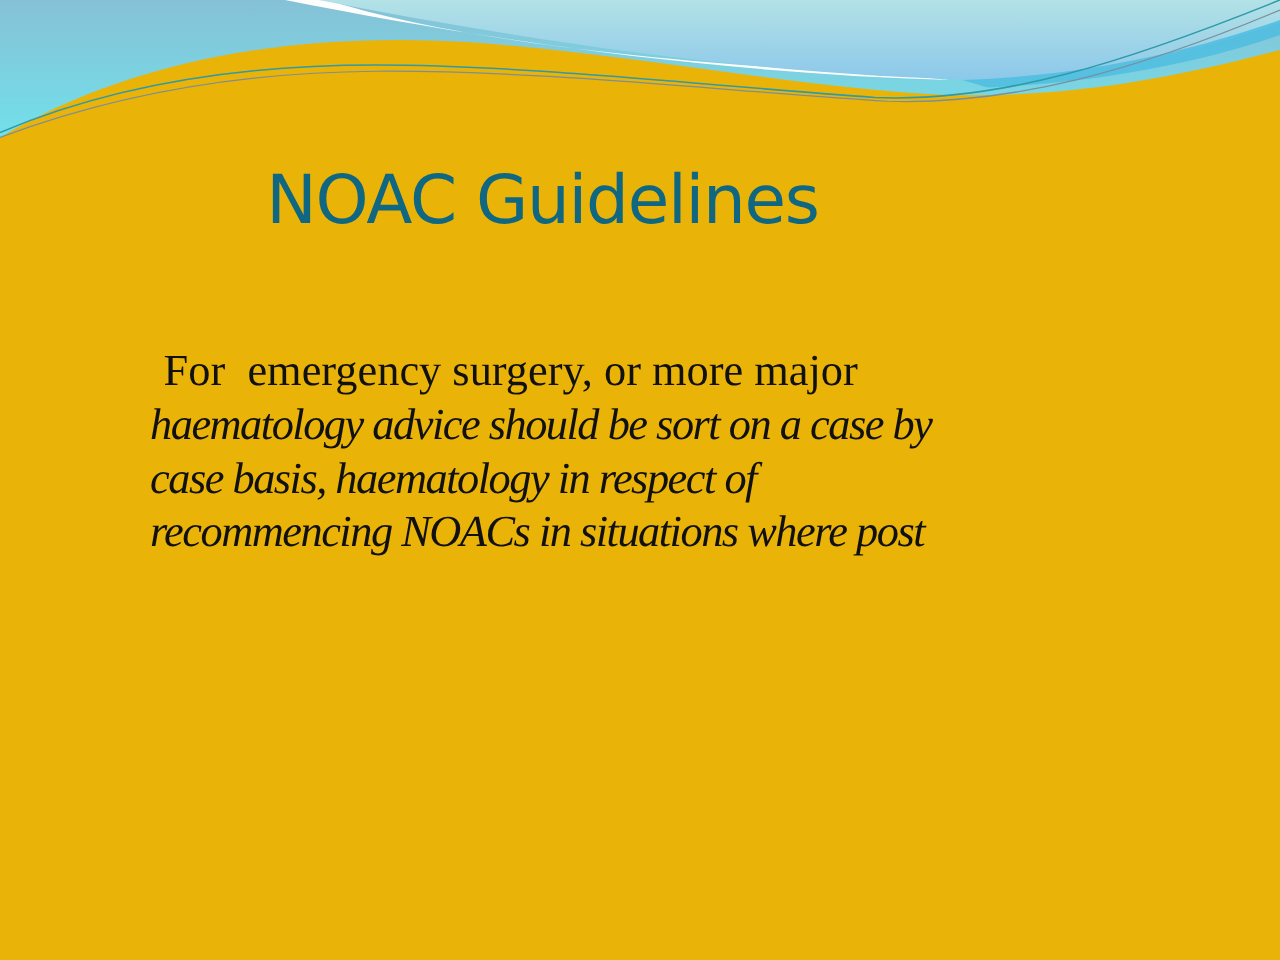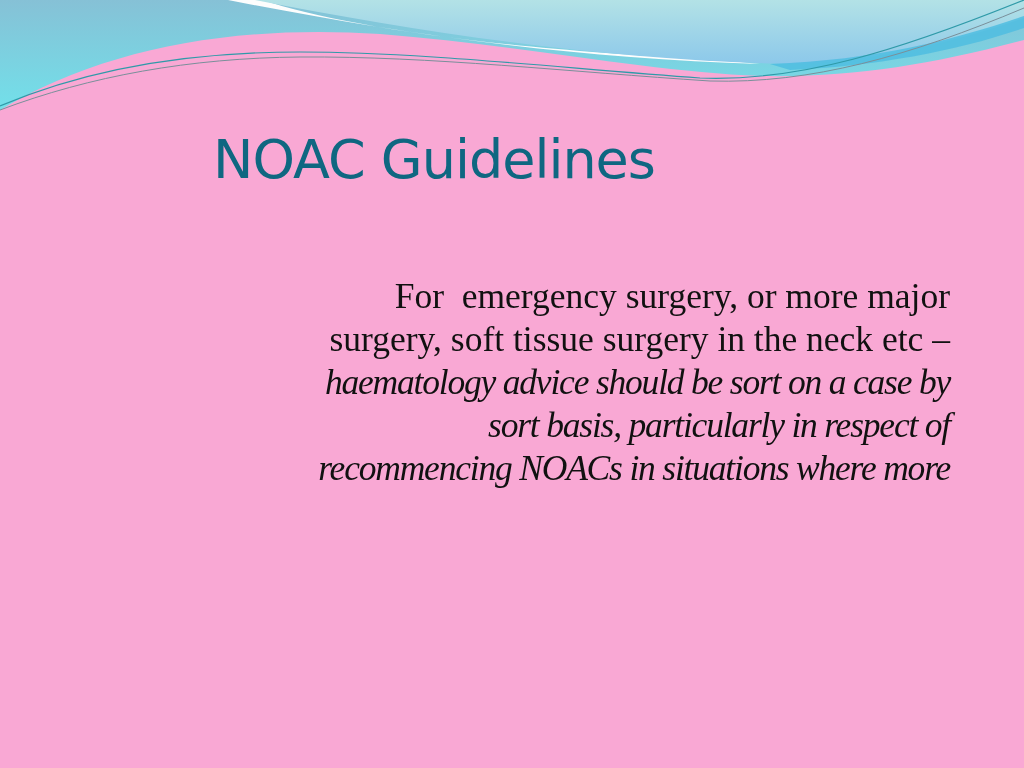--- a/index.html
+++ b/index.html
@@ -1,33 +1,32 @@
 <!DOCTYPE html>
 <html><head>
 <meta charset="utf-8">
 <style>
   html, body { margin: 0; padding: 0; }
   body {
     width: 1024px; height: 768px; overflow: hidden; position: relative;
     background: #fdfdfd;
   }
-  .slide { position: absolute; left: 0; top: 0; width: 1024px; height: 768px; background: #f9a8d4; }
+  .slide { position: absolute; left: 0; top: 0; width: 1024px; height: 768px; background: #eab308; }
   .wave { position: absolute; left: 0; top: 0; width: 1024px; height: 130px; }
   .title {
     position: absolute; left: 213px; top: 128px;
     font-family: "DejaVu Sans", sans-serif;
     font-size: 54px; color: #0f6781; letter-spacing: -1px;
     margin: 0; font-weight: normal; white-space: nowrap;
   }
   .body-text {
     position: absolute; left: 120px; top: 275px; width: 830px;
     font-family: "Liberation Serif", serif;
     font-size: 35.5px; line-height: 43px; color: #111;
     margin: 0;
-    text-align: right;
   }
   .body-text .line { display: block; white-space: pre; }
   .body-text .first { padding-left: 2px; }
   .condensed { letter-spacing: -1.2px; font-style: italic; }
 </style>
 </head>
 <body>
 
 <div class="slide">
 
@@ -56,19 +55,18 @@
     <path d="M770,64 C880,60 960,38 1024,16 L1024,28 C960,50 880,66 790,70 Z" fill="#4fbde0" opacity="0.85"></path>
 
     <path d="M0,106 C80,72 180,52 300,52 C420,52 560,68 700,78 C800,82 900,50 1024,0" fill="none" stroke="#2f9aa8" stroke-width="1.2"></path>
     <path d="M0,110 C90,76 190,58 300,57 C430,56 570,72 710,81 C810,84 910,56 1024,8" fill="none" stroke="#7a8f9a" stroke-width="1"></path>
   </svg>
 
   <h1 class="title">NOAC Guidelines</h1>
 
   <div class="body-text">
     <span class="line first"> For  emergency surgery, or more major</span>
-    <span class="line">surgery, soft tissue surgery in the neck etc –</span>
     <span class="line condensed">haematology advice should be sort on a case by</span>
-    <span class="line condensed">sort basis, particularly in respect of</span>
-    <span class="line condensed">recommencing NOACs in situations where more</span>
+    <span class="line condensed">case basis, haematology in respect of</span>
+    <span class="line condensed">recommencing NOACs in situations where post</span>
   </div>
 
 </div>
 
 </body></html>

